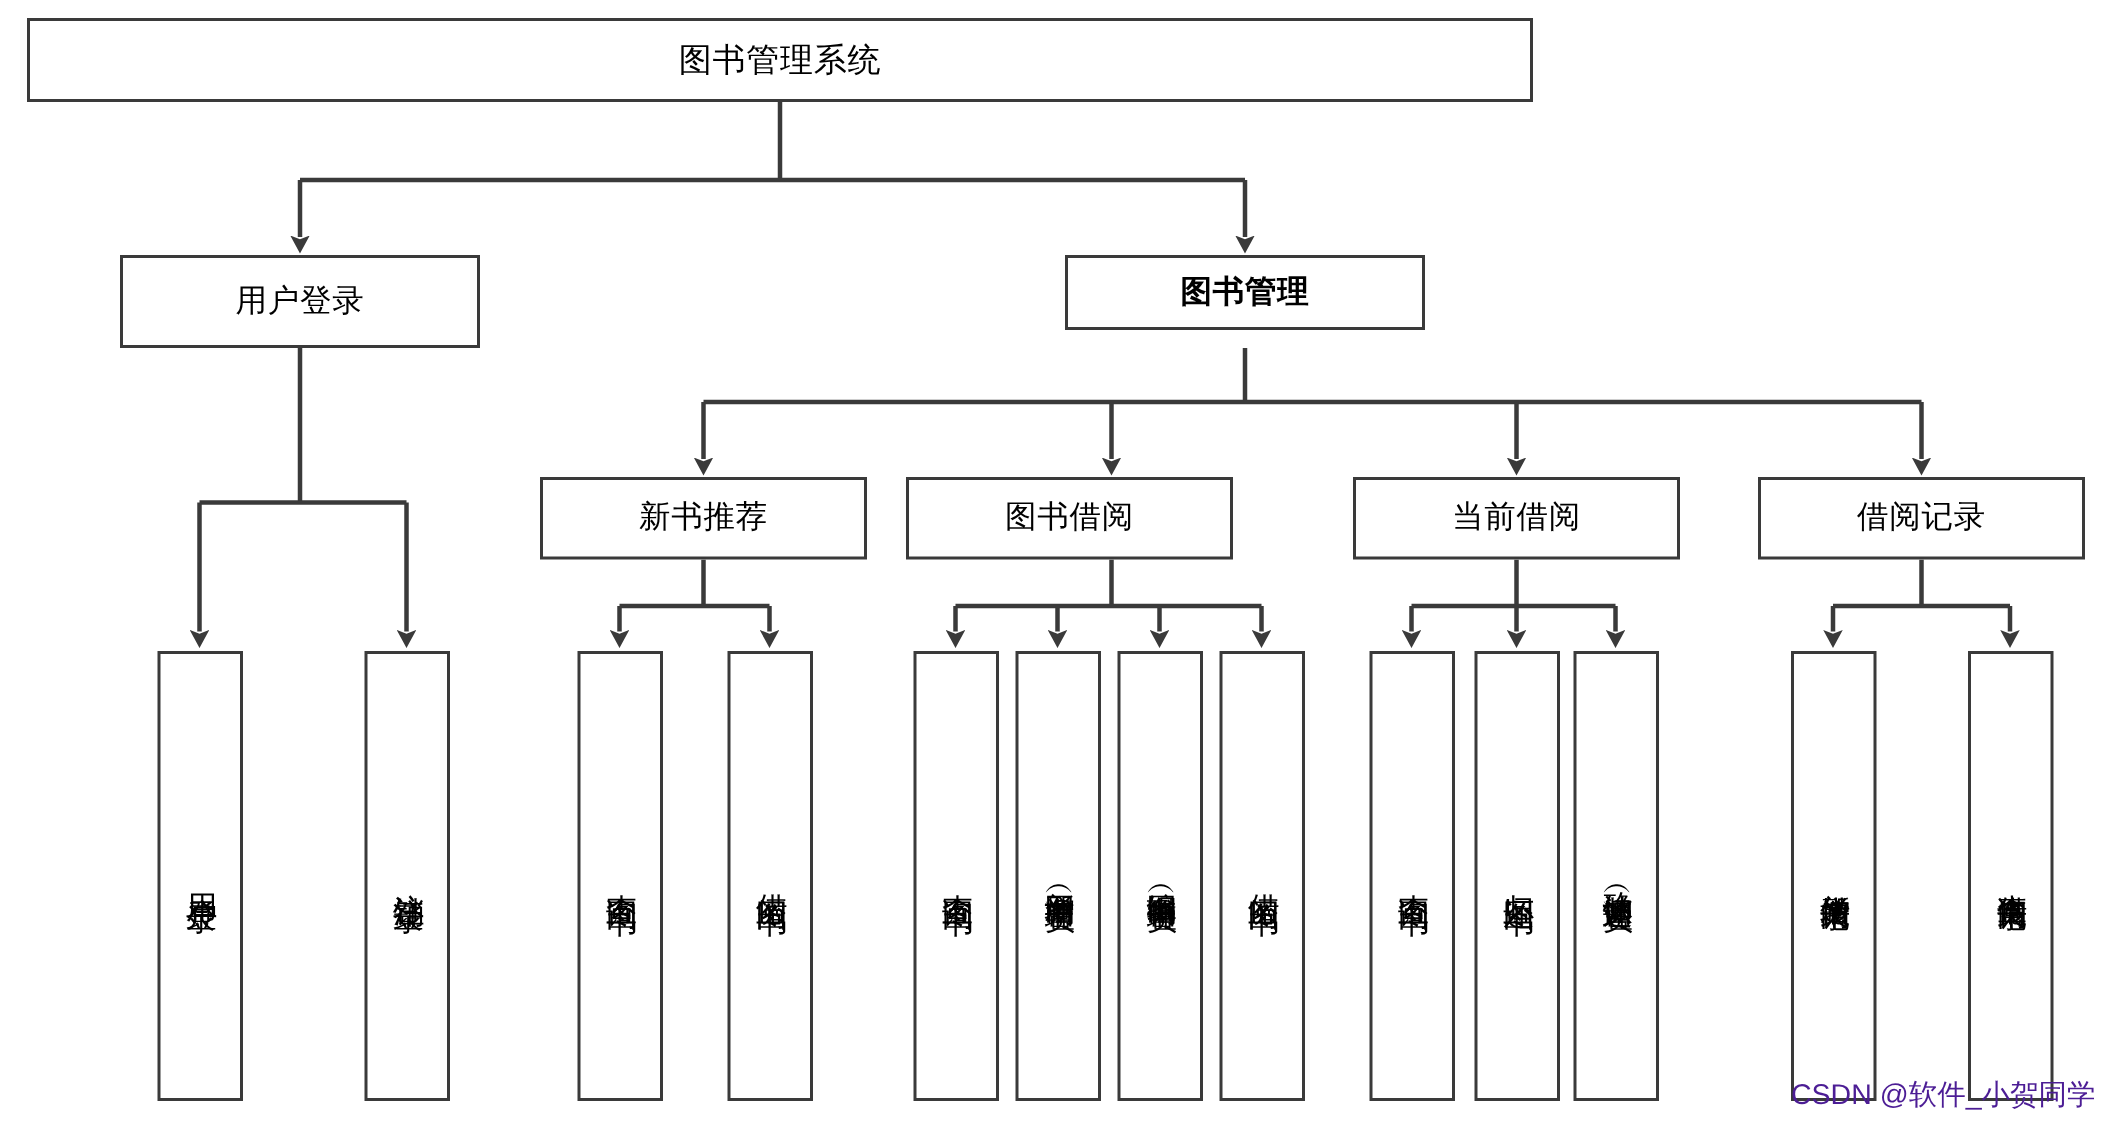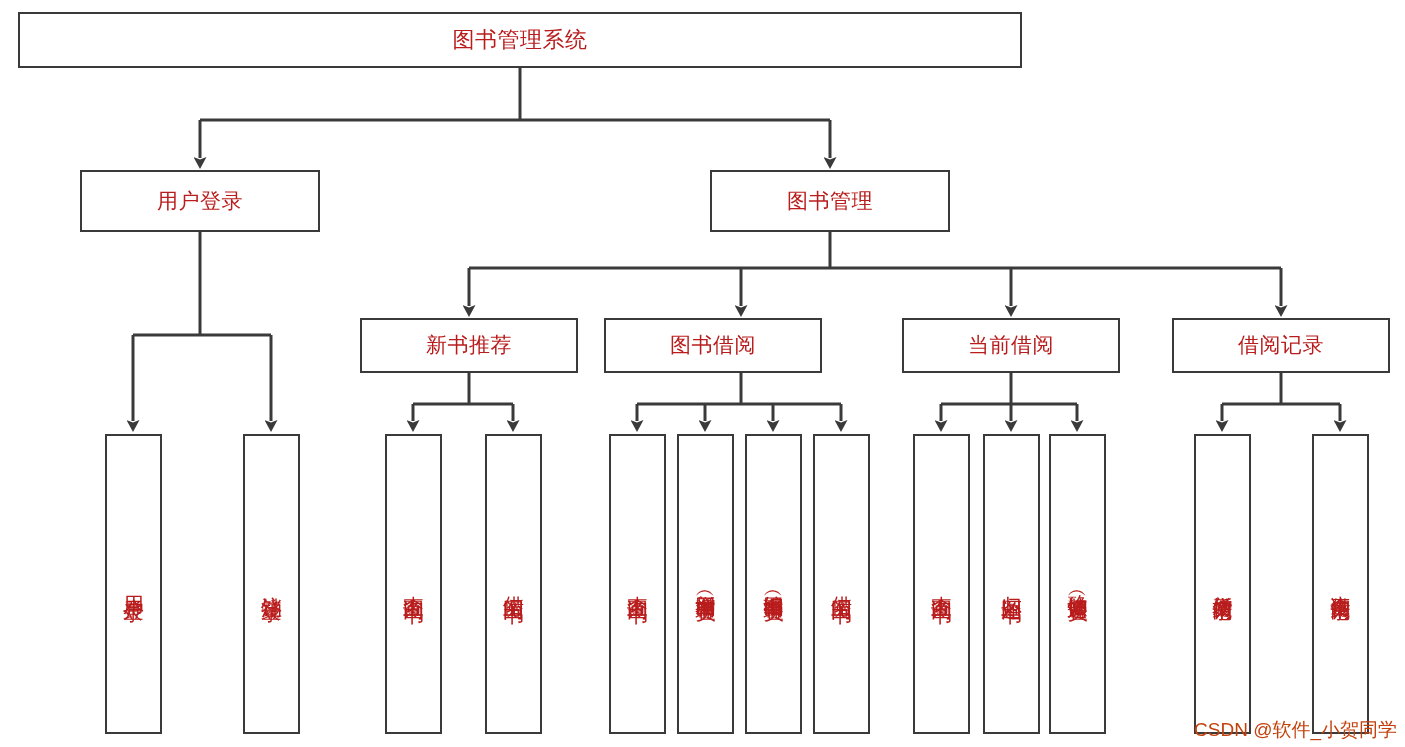--- a/index.html
+++ b/index.html
@@ -21,21 +21,21 @@
     display:flex;
     align-items:center;
     justify-content:center;
     text-align:center;
     z-index:2;
   }
   .node .lbl{
     display:block;
     line-height:1.18;
     letter-spacing:0.5px;
-    color:#b91c1c;
+    color:#000000;
   }
 
   
   .node.h .lbl{font-size:21px;}
   .node.root .lbl{font-size:22px;}
 
   
   .node.v{
     align-items:center;
     justify-content:center;
@@ -50,21 +50,21 @@
     white-space:nowrap;
     max-height:286px;
   }
   .node.v.tall .lbl{font-size:20px;letter-spacing:1.2px;}
 
   #watermark{
     position:absolute;
     right:8px;
     bottom:4px;
     font-size:19px;
-    color:#c2410c;
+    color:#4c1d95;
     white-space:nowrap;
     z-index:5;
     font-family:"Liberation Sans","DejaVu Sans",sans-serif;
   }
 </style>
 </head>
 <body>
 
 <div id="canvas">
 
@@ -118,21 +118,21 @@
     </g>
   </svg>
 
   <div class="node h root" style="left:18px;top:12px;width:1004px;height:56px;">
     <span class="lbl">图书管理系统</span>
   </div>
 
   <div class="node h" style="left:80px;top:170px;width:240px;height:62px;">
     <span class="lbl">用户登录</span>
   </div>
-  <div class="node h" style="left:710px;top:170px;width:240px;height:62px;">
+  <div class="node h" style="left:710px;top:170px;width:240px;height:50px;font-weight:bold;">
     <span class="lbl">图书管理</span>
   </div>
 
   <div class="node h" style="left:360px;top:318px;width:218px;height:55px;">
     <span class="lbl">新书推荐</span>
   </div>
   <div class="node h" style="left:604px;top:318px;width:218px;height:55px;">
     <span class="lbl">图书借阅</span>
   </div>
   <div class="node h" style="left:1172px;top:318px;width:218px;height:55px;">

